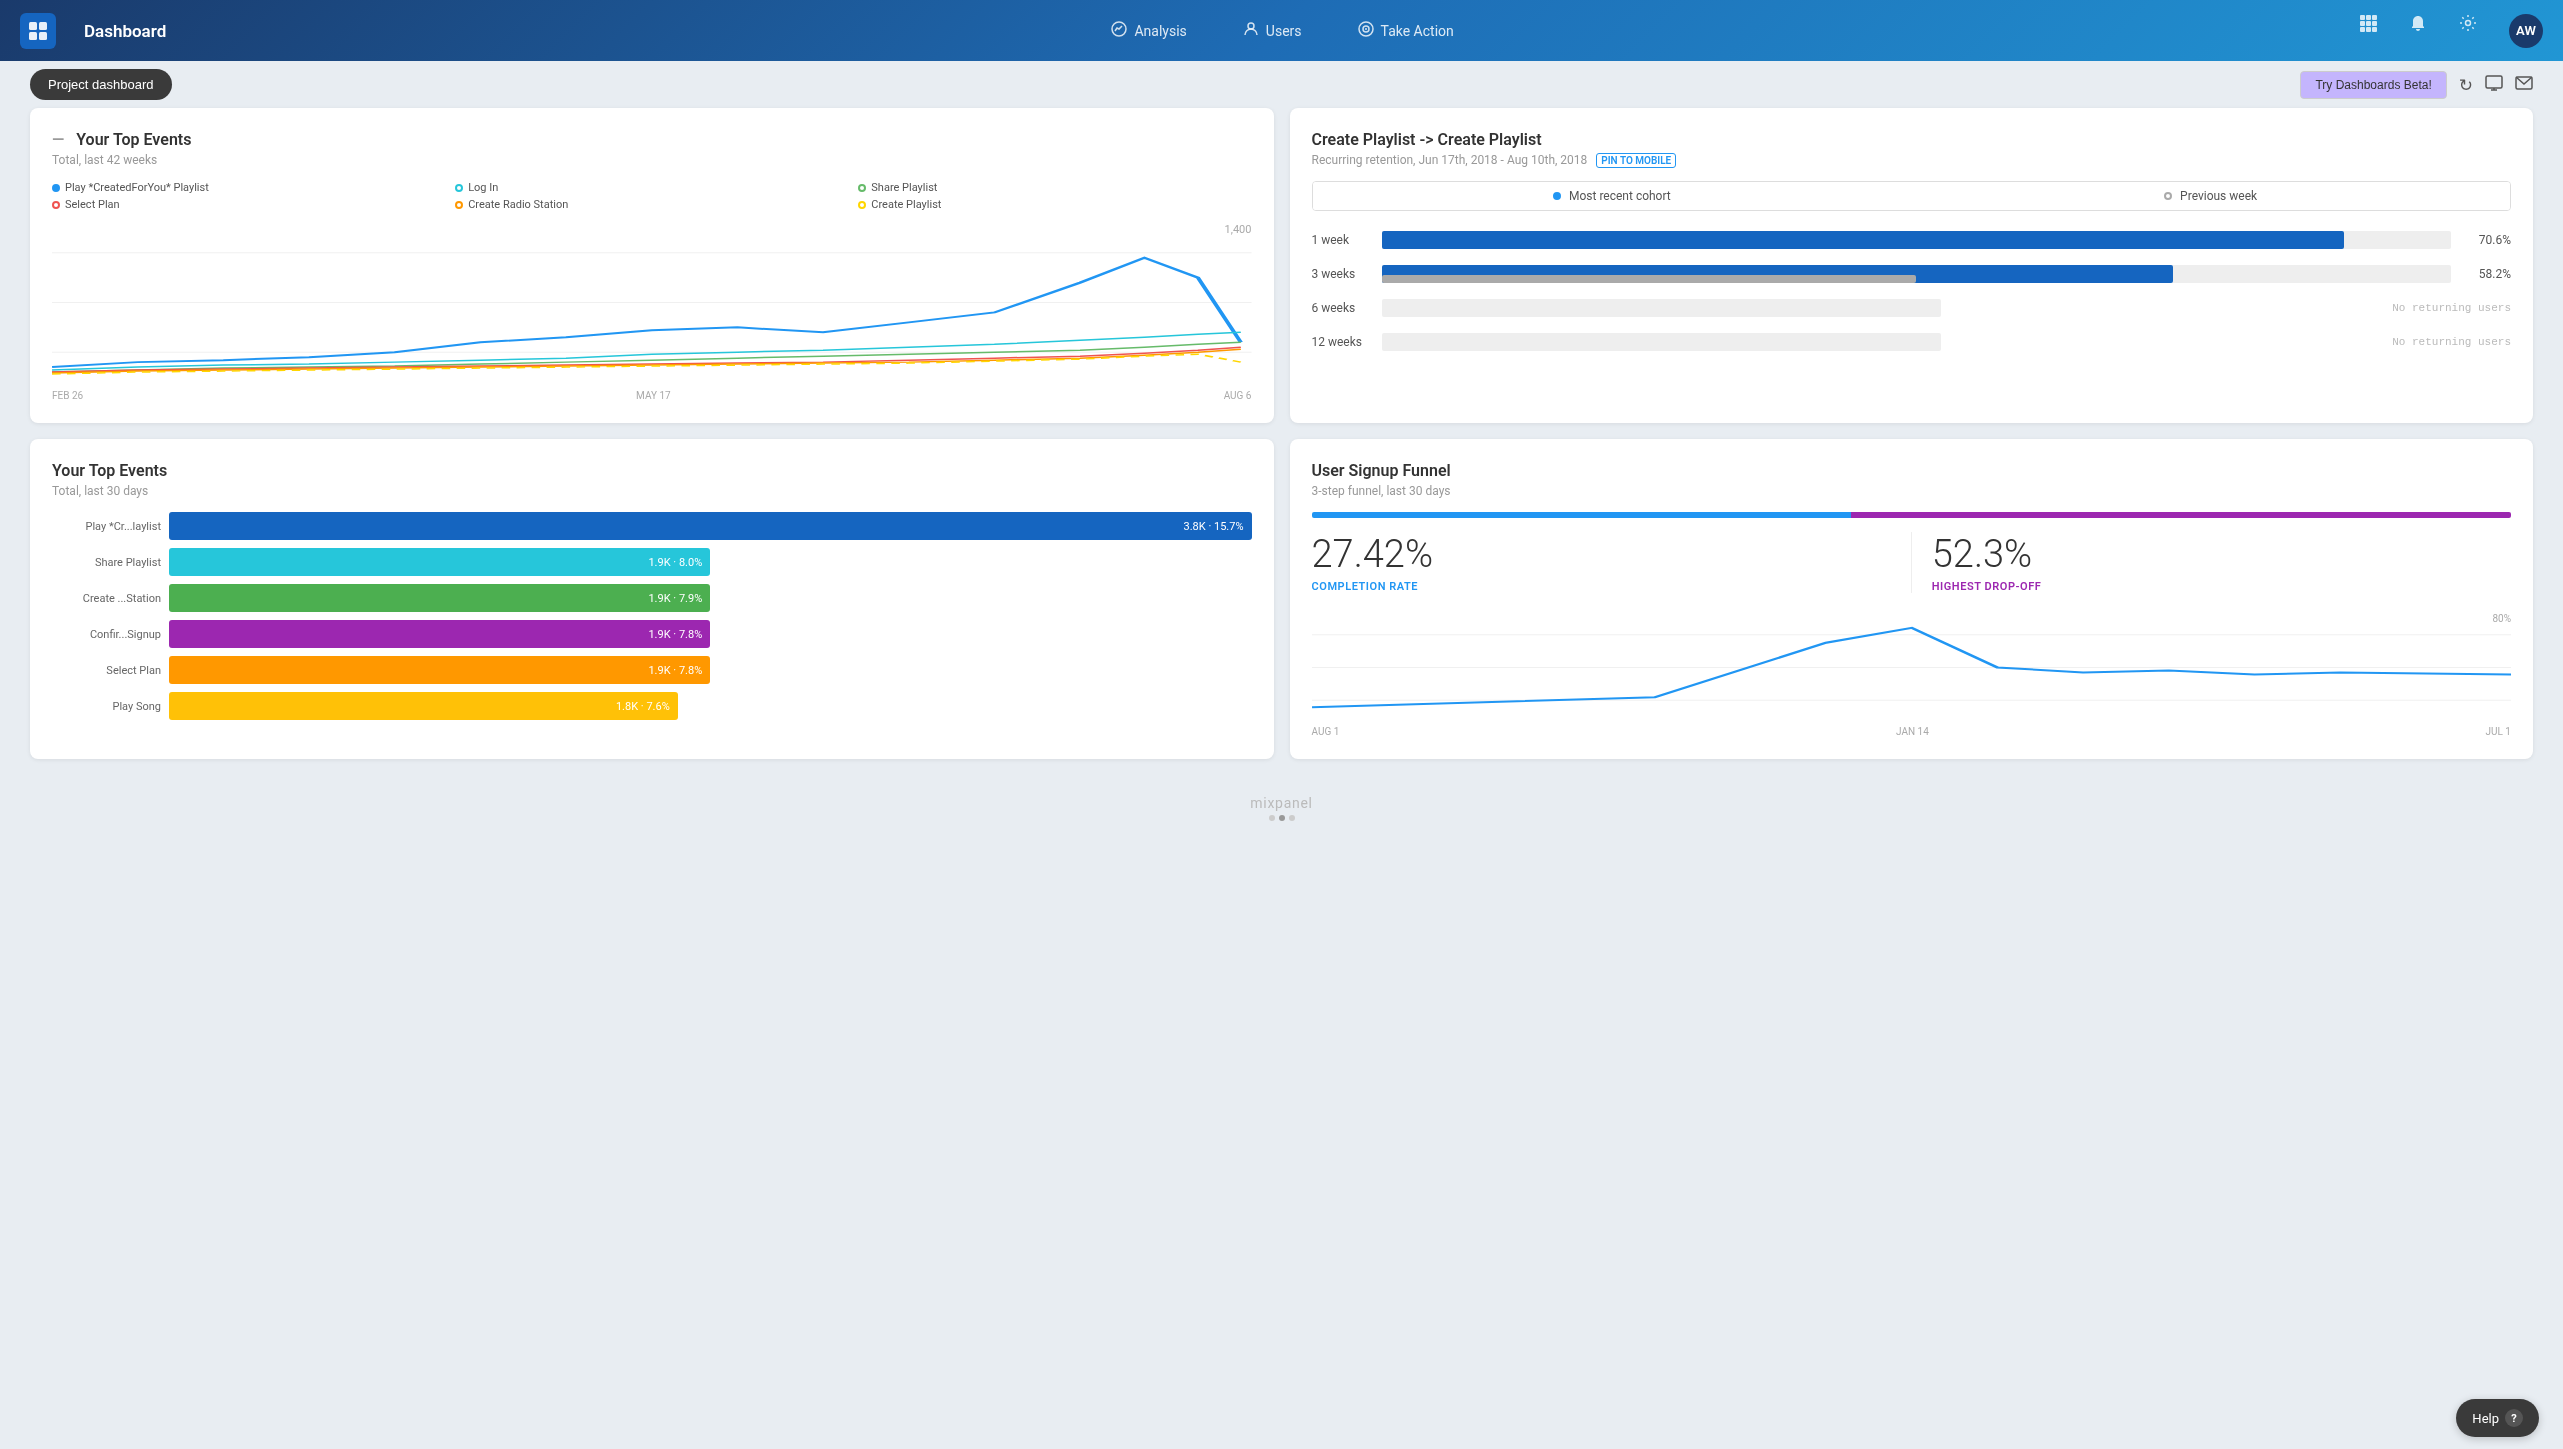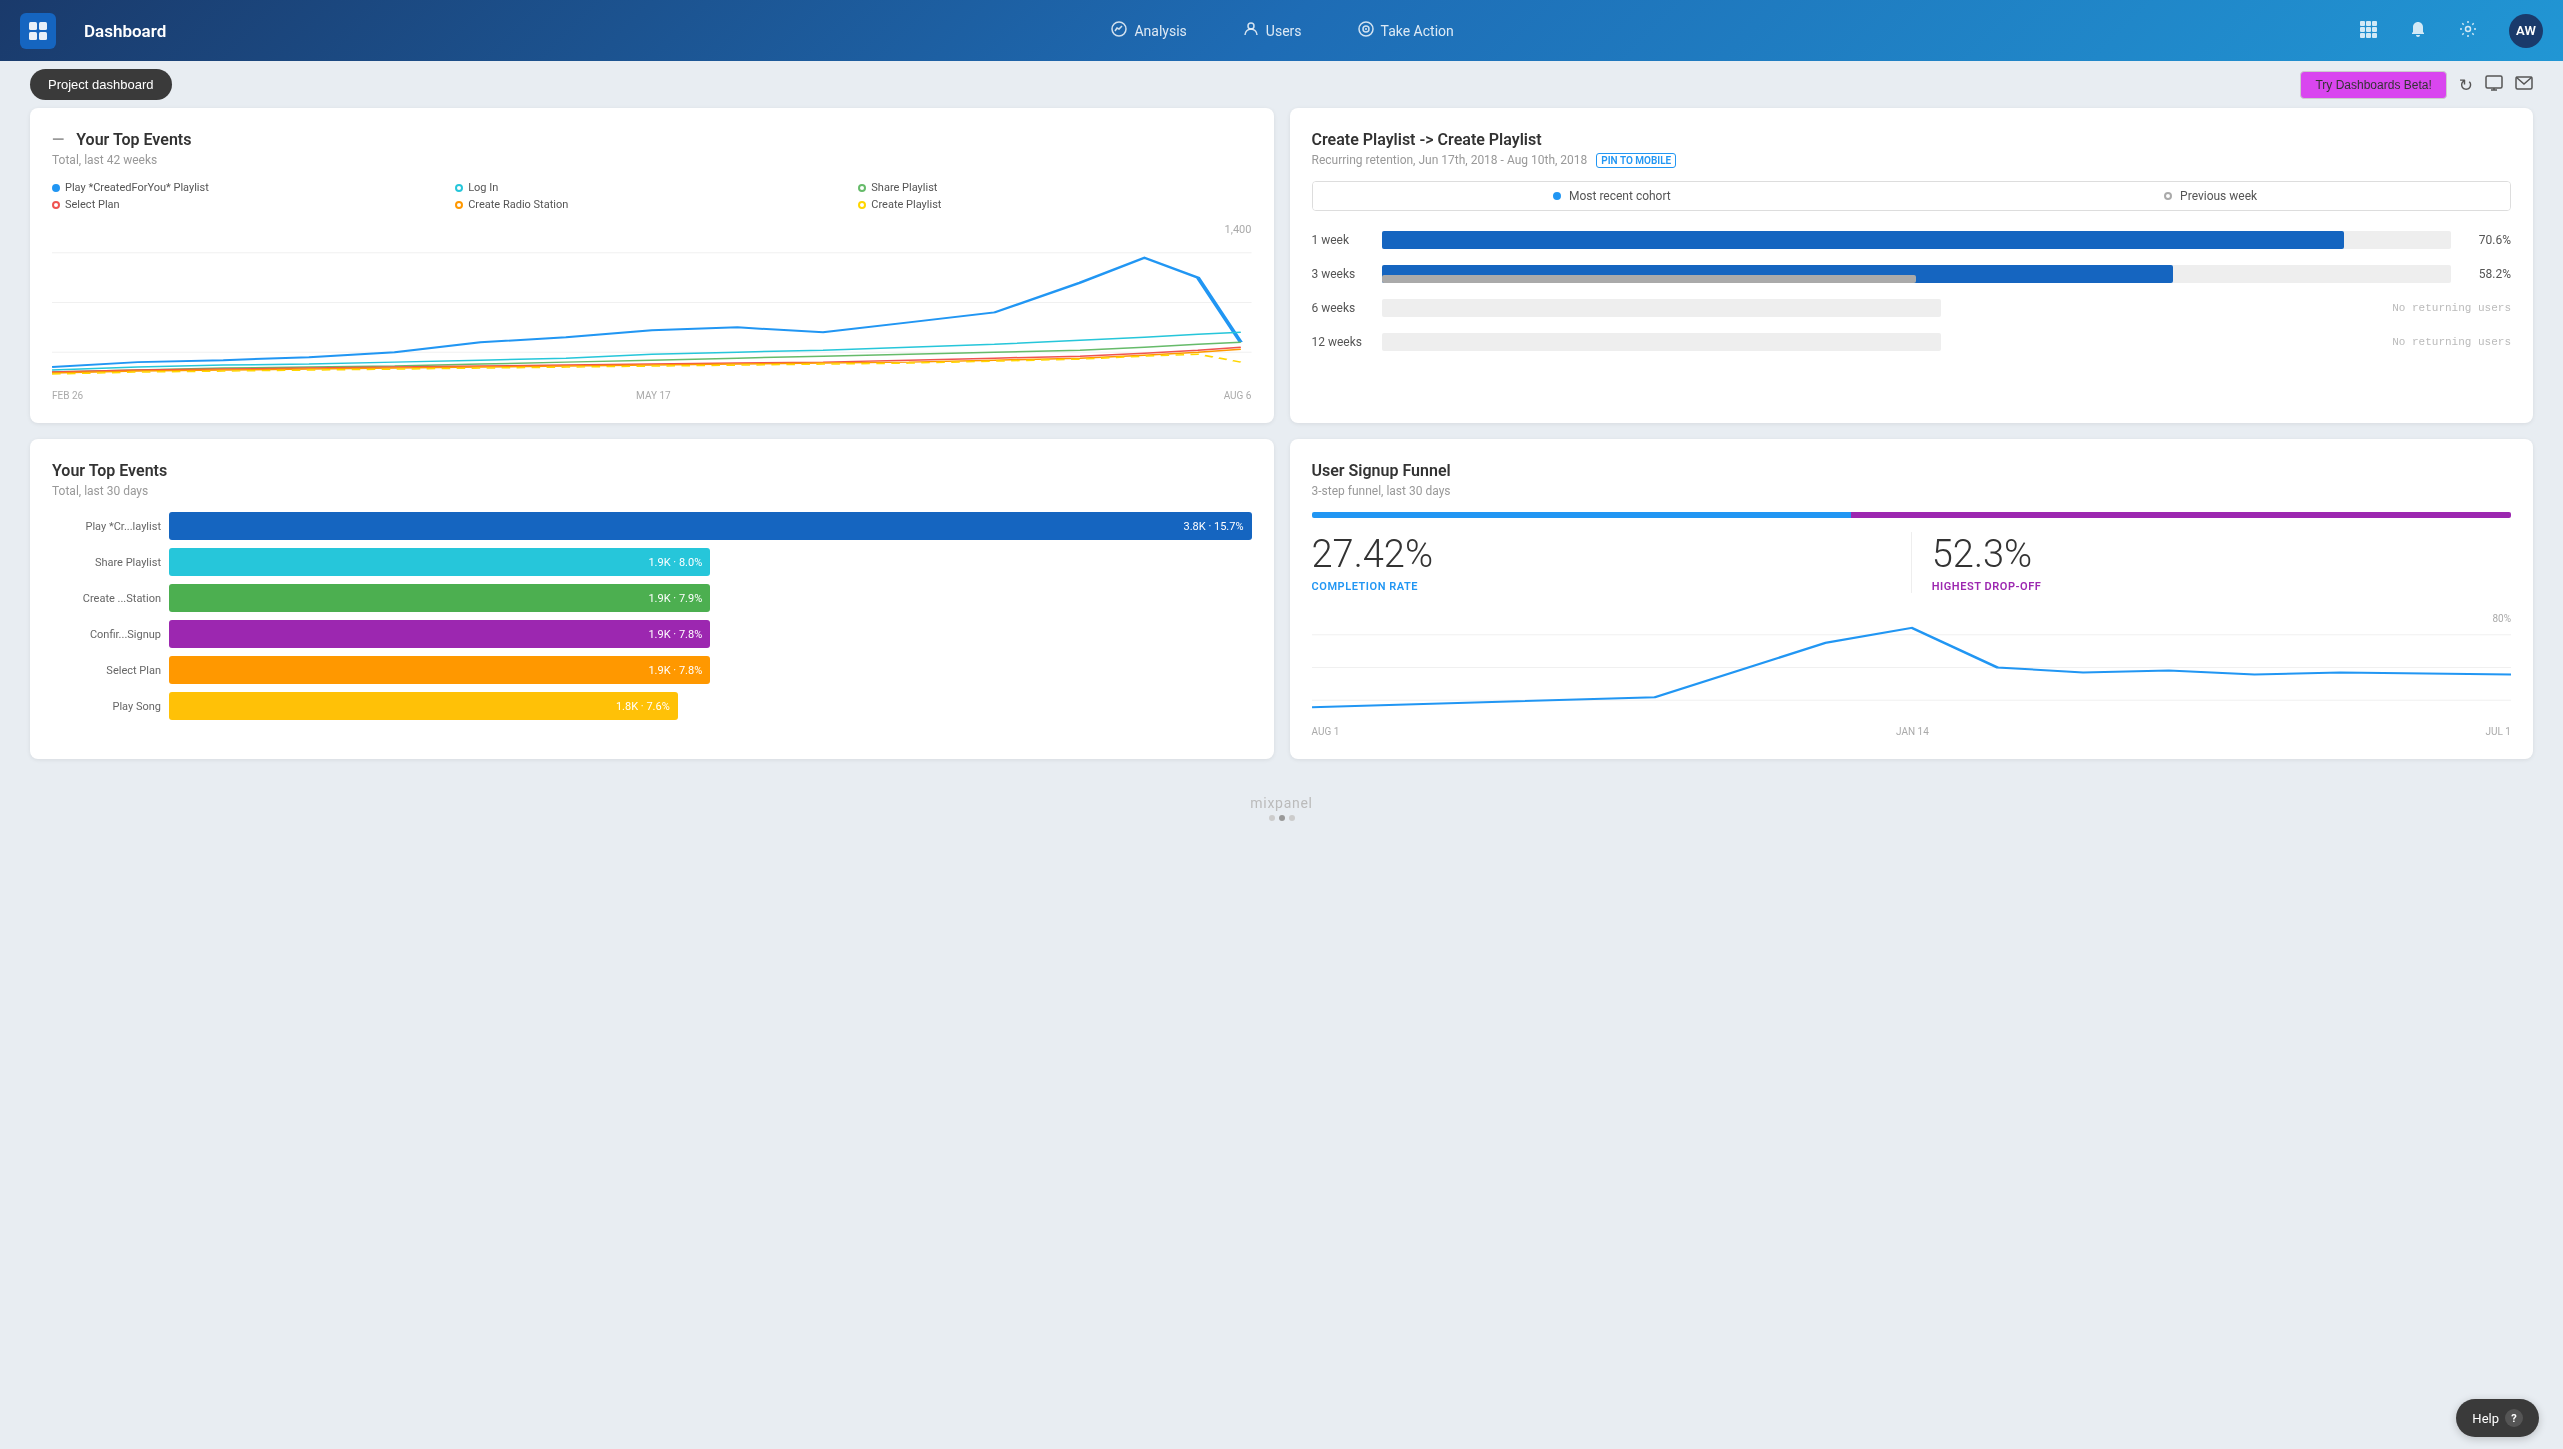--- a/index.html
+++ b/index.html
@@ -30,41 +30,41 @@
     .header-brand { font-size: 17px; font-weight: 600; color: white; }
     .header-nav {
       display: flex; align-items: center; gap: 40px; flex: 1; justify-content: center;
     }
     .nav-item {
       display: flex; align-items: center; gap: 7px;
       color: rgba(255,255,255,0.85); font-size: 14px; cursor: pointer;
       padding: 4px 8px; border-radius: 4px;
     }
     .nav-icon { font-size: 16px; }
-    .header-right { display: flex; align-items: center; gap: 32px; margin-left: auto; }
+    .header-right { display: flex; align-items: flex-start; gap: 32px; margin-left: auto; }
     .header-icon { color: white; font-size: 18px; cursor: pointer; }
     .avatar {
       width: 34px; height: 34px; border-radius: 50%;
       background: #1a3a6b; display: flex; align-items: center; justify-content: center;
       color: white; font-size: 13px; font-weight: 600; cursor: pointer;
     }
 
     
     .toolbar {
       padding: 8px 30px;
       display: flex; align-items: center; justify-content: space-between;
     }
     .project-dashboard-btn {
       background: #3a3a3a; color: white;
       border: none; border-radius: 20px;
       padding: 8px 18px; font-size: 13px; cursor: pointer;
     }
     .toolbar-right { display: flex; align-items: center; gap: 12px; }
     .beta-btn {
-      border: 1px solid #ccc; background: #d946ef; color: #333;
+      border: 1px solid #ccc; background: #c4b5fd; color: #333;
       border-radius: 4px; padding: 6px 14px; font-size: 12px; cursor: pointer;
     }
     .toolbar-icon { color: #555; font-size: 17px; cursor: pointer; }
 
     
     .main-grid {
       display: grid;
       grid-template-columns: 1fr 1fr;
       gap: 16px;
       padding: 0 30px 20px;

